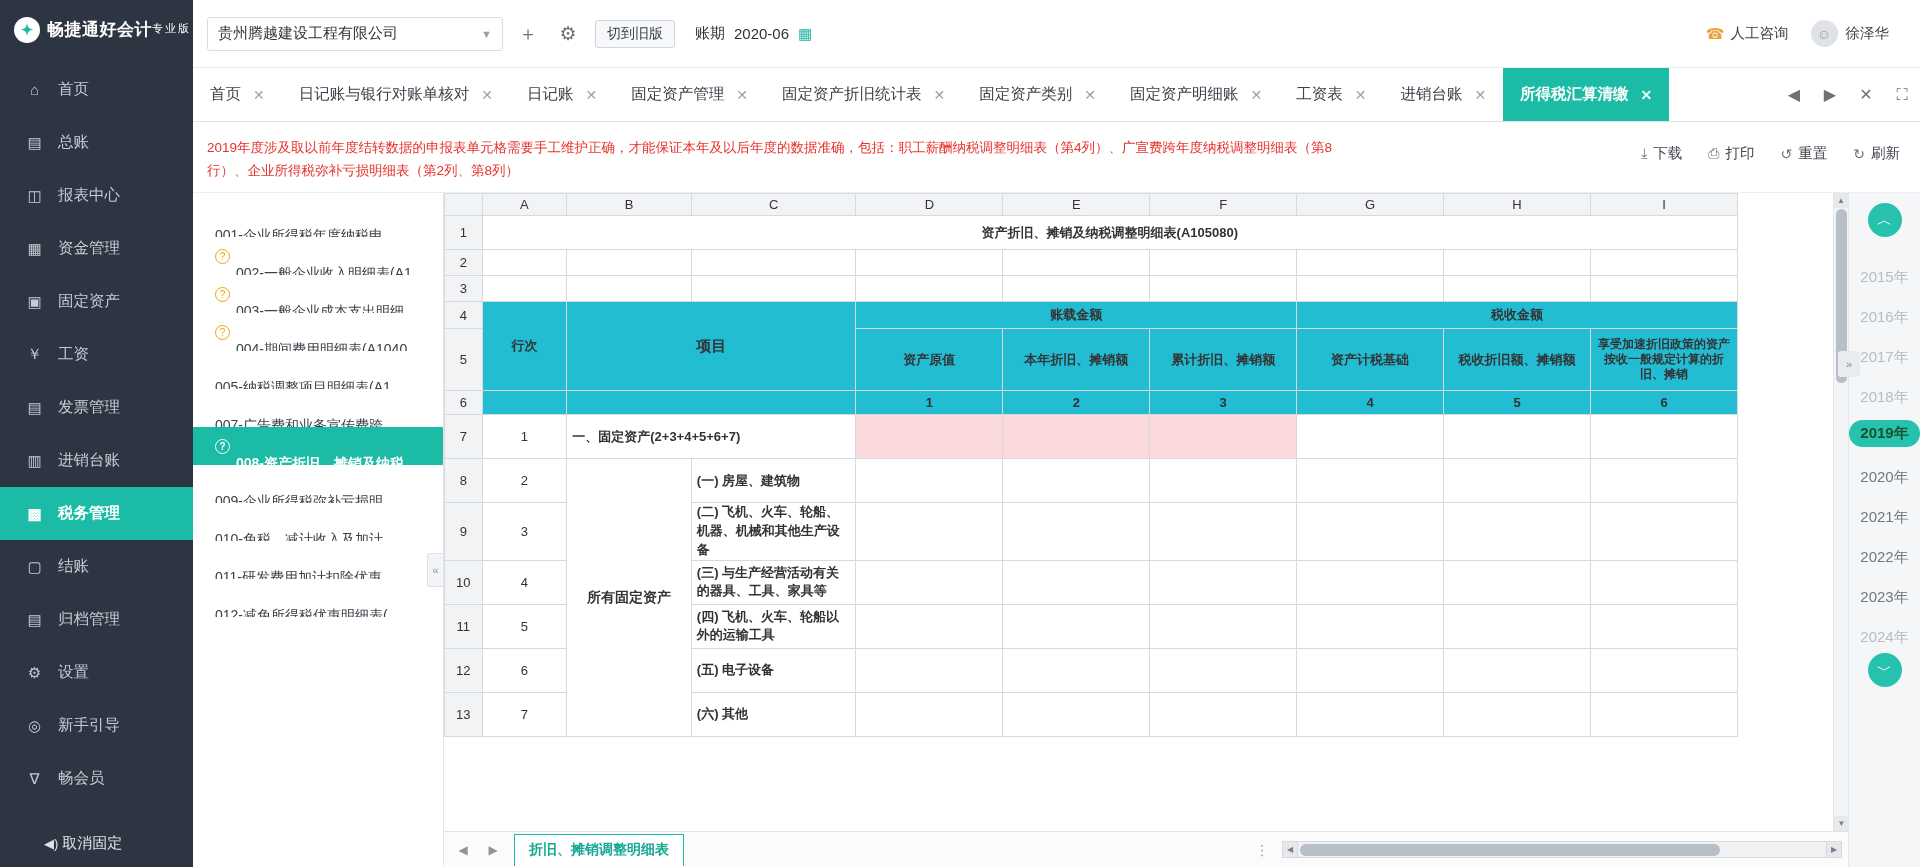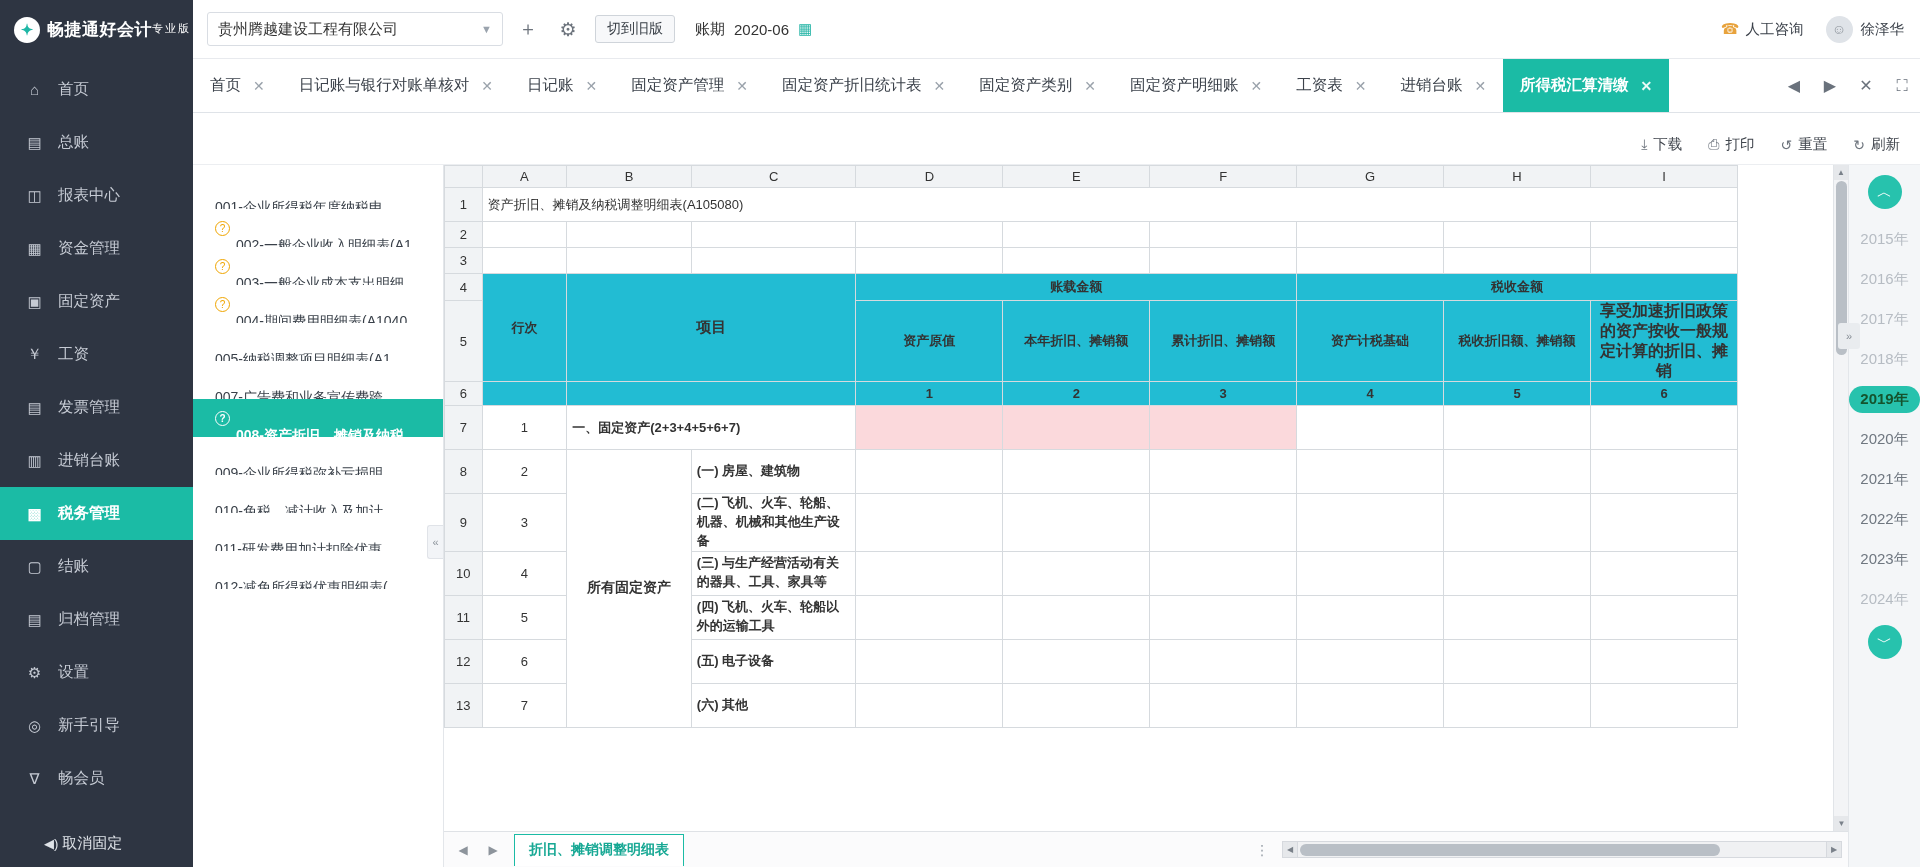--- a/index.html
+++ b/index.html
@@ -48,22 +48,22 @@
     display: flex; align-items: center; padding-left: 44px;
     font-size: 15px; color: #dfe3e8; background: #2e3542;
   }
   .nav-bottom .spk { margin-right: 4px; font-size: 13px;}
 
   
   .content { flex: 1; display: flex; flex-direction: column; min-width: 0; }
 
   
   .topbar {
-    height: 59px; background: #fff; border-bottom: 1px solid #e8eaee;
-    display: flex; align-items: center; padding: 0 16px 0 14px;
+    height: 68px; background: #fff; border-bottom: 1px solid #e8eaee;
+    display: flex; align-items: center; padding: 0 31px 0 14px;
     position: relative;
   }
   .company-select {
     width: 296px; height: 34px; border: 1px solid #d9dde3; border-radius: 3px;
     display: flex; align-items: center; justify-content: space-between;
     padding: 0 10px; font-size: 15px; color: #333;
   }
   .caret { color: #9aa3ad; font-size: 11px; }
   .top-icon {
     width: 30px; height: 30px; margin-left: 10px; display: flex; align-items: center; justify-content: center;
@@ -150,21 +150,21 @@
     overflow: hidden;
   }
   .colhead {
     height: 22px; background: #f1f3f5; color: #4d545c; text-align: center; font-weight: normal; font-size: 12.5px;
   }
   .corner { width: 32px; background: #f1f3f5; }
   .rowhead {
     width: 32px; background: #f1f3f5; color: #4d545c; text-align: center; font-size: 12.5px;
   }
   .title-cell {
-    font-size: 19px; font-weight: normal; color: #222; height: 34px;
+    text-align: center; font-size: 19px; font-weight: bold; color: #222; height: 34px;
   }
   .teal { background: #22bcd3; color: #fff; font-weight: bold; text-align: center; }
   .teal-h { background: #22bcd3; color: #fff; font-weight: bold; text-align: center; font-size: 13.5px;}
   .teal-num { background: #22bcd3; color: #fff; font-weight: bold; text-align: center; font-size: 13px;}
   .rowtotal td { height: 41px; }
   .pinkcell { background: #fbd9dc; }
   .bold { font-weight: bold; }
   .vcenter { vertical-align: middle; }
   .left-pad { padding-left: 9px; }
   .small-ind { font-size: 13px; line-height: 1.45; }
@@ -208,21 +208,21 @@
   .yearrail {
     width: 72px; flex: 0 0 72px; background: #f4f6f8; border-left: 1px solid #e3e6ea;
     display: flex; flex-direction: column; align-items: center; padding-top: 10px;
     position: relative;
   }
   .round-btn {
     width: 34px; height: 34px; border-radius: 50%; background: #27c2ad; color: #fff;
     display: flex; align-items: center; justify-content: center; font-size: 15px; cursor: pointer;
     margin-bottom: 10px;
   }
-  .year { height: 40px; display: flex; align-items: center; justify-content: center; font-size: 15px; color: #6f7780; width: 100%; cursor: pointer;}
+  .year { height: 40px; display: flex; align-items: flex-end; justify-content: center; font-size: 15px; color: #6f7780; width: 100%; cursor: pointer;}
   .year.dim { color: #b6bcc3; }
   .year.cur { color: #fff; }
   .year.cur .pill {
     background: #27c2ad; color: #14532d; border-radius: 16px; padding: 4px 11px; font-weight: bold; font-size: 15px;
   }
   .rail-expand {
     position: absolute; left: -11px; top: 158px; width: 22px; height: 26px; border-radius: 3px;
     background: #e9ecef; color: #868d95; display: flex; align-items: center; justify-content: center; font-size: 11px;
   }
 </style>
@@ -375,20 +375,21 @@
       </div>
       <div class="tabs-ctl">
         <div class="c">◀</div>
         <div class="c">▶</div>
         <div class="c">✕</div>
         <div class="c">⛶</div>
       </div>
     </div>
 
     <div class="notice">
+      <div class="notice-text">2019年度涉及取以前年度结转数据的申报表单元格需要手工维护正确，才能保证本年及以后年度的数据准确，包括：职工薪酬纳税调整明细表（第4列）、广宣费跨年度纳税调整明细表（第8行）、企业所得税弥补亏损明细表（第2列、第8列）</div>
       <div class="notice-actions">
         <div class="act">
           <span class="gi">⤓</span>
           <span>下载</span>
         </div>
         <div class="act">
           <span class="gi">⎙</span>
           <span>打印</span>
         </div>
         <div class="act">
@@ -508,21 +509,21 @@
               <td class="teal-h" colspan="3">账载金额</td>
               <td class="teal-h" colspan="3">税收金额</td>
             </tr>
             <tr>
               <td class="rowhead" style="height:62px">5</td>
               <td class="teal-h">资产原值</td>
               <td class="teal-h">本年折旧、摊销额</td>
               <td class="teal-h">累计折旧、摊销额</td>
               <td class="teal-h">资产计税基础</td>
               <td class="teal-h">税收折旧额、摊销额</td>
-              <td class="teal-h" style="font-size:16px; line-height:1.25">享受加速折旧政策的资产按收一般规定计算的折旧、摊销</td>
+              <td class="teal-h" style="font-size:12px; line-height:1.25">享受加速折旧政策的资产按收一般规定计算的折旧、摊销</td>
             </tr>
             <tr>
               <td class="rowhead" style="height:24px">6</td>
               <td class="teal-num"></td>
               <td class="teal-num" colspan="2"></td>
               <td class="teal-num">1</td>
               <td class="teal-num">2</td>
               <td class="teal-num">3</td>
               <td class="teal-num">4</td>
               <td class="teal-num">5</td>

